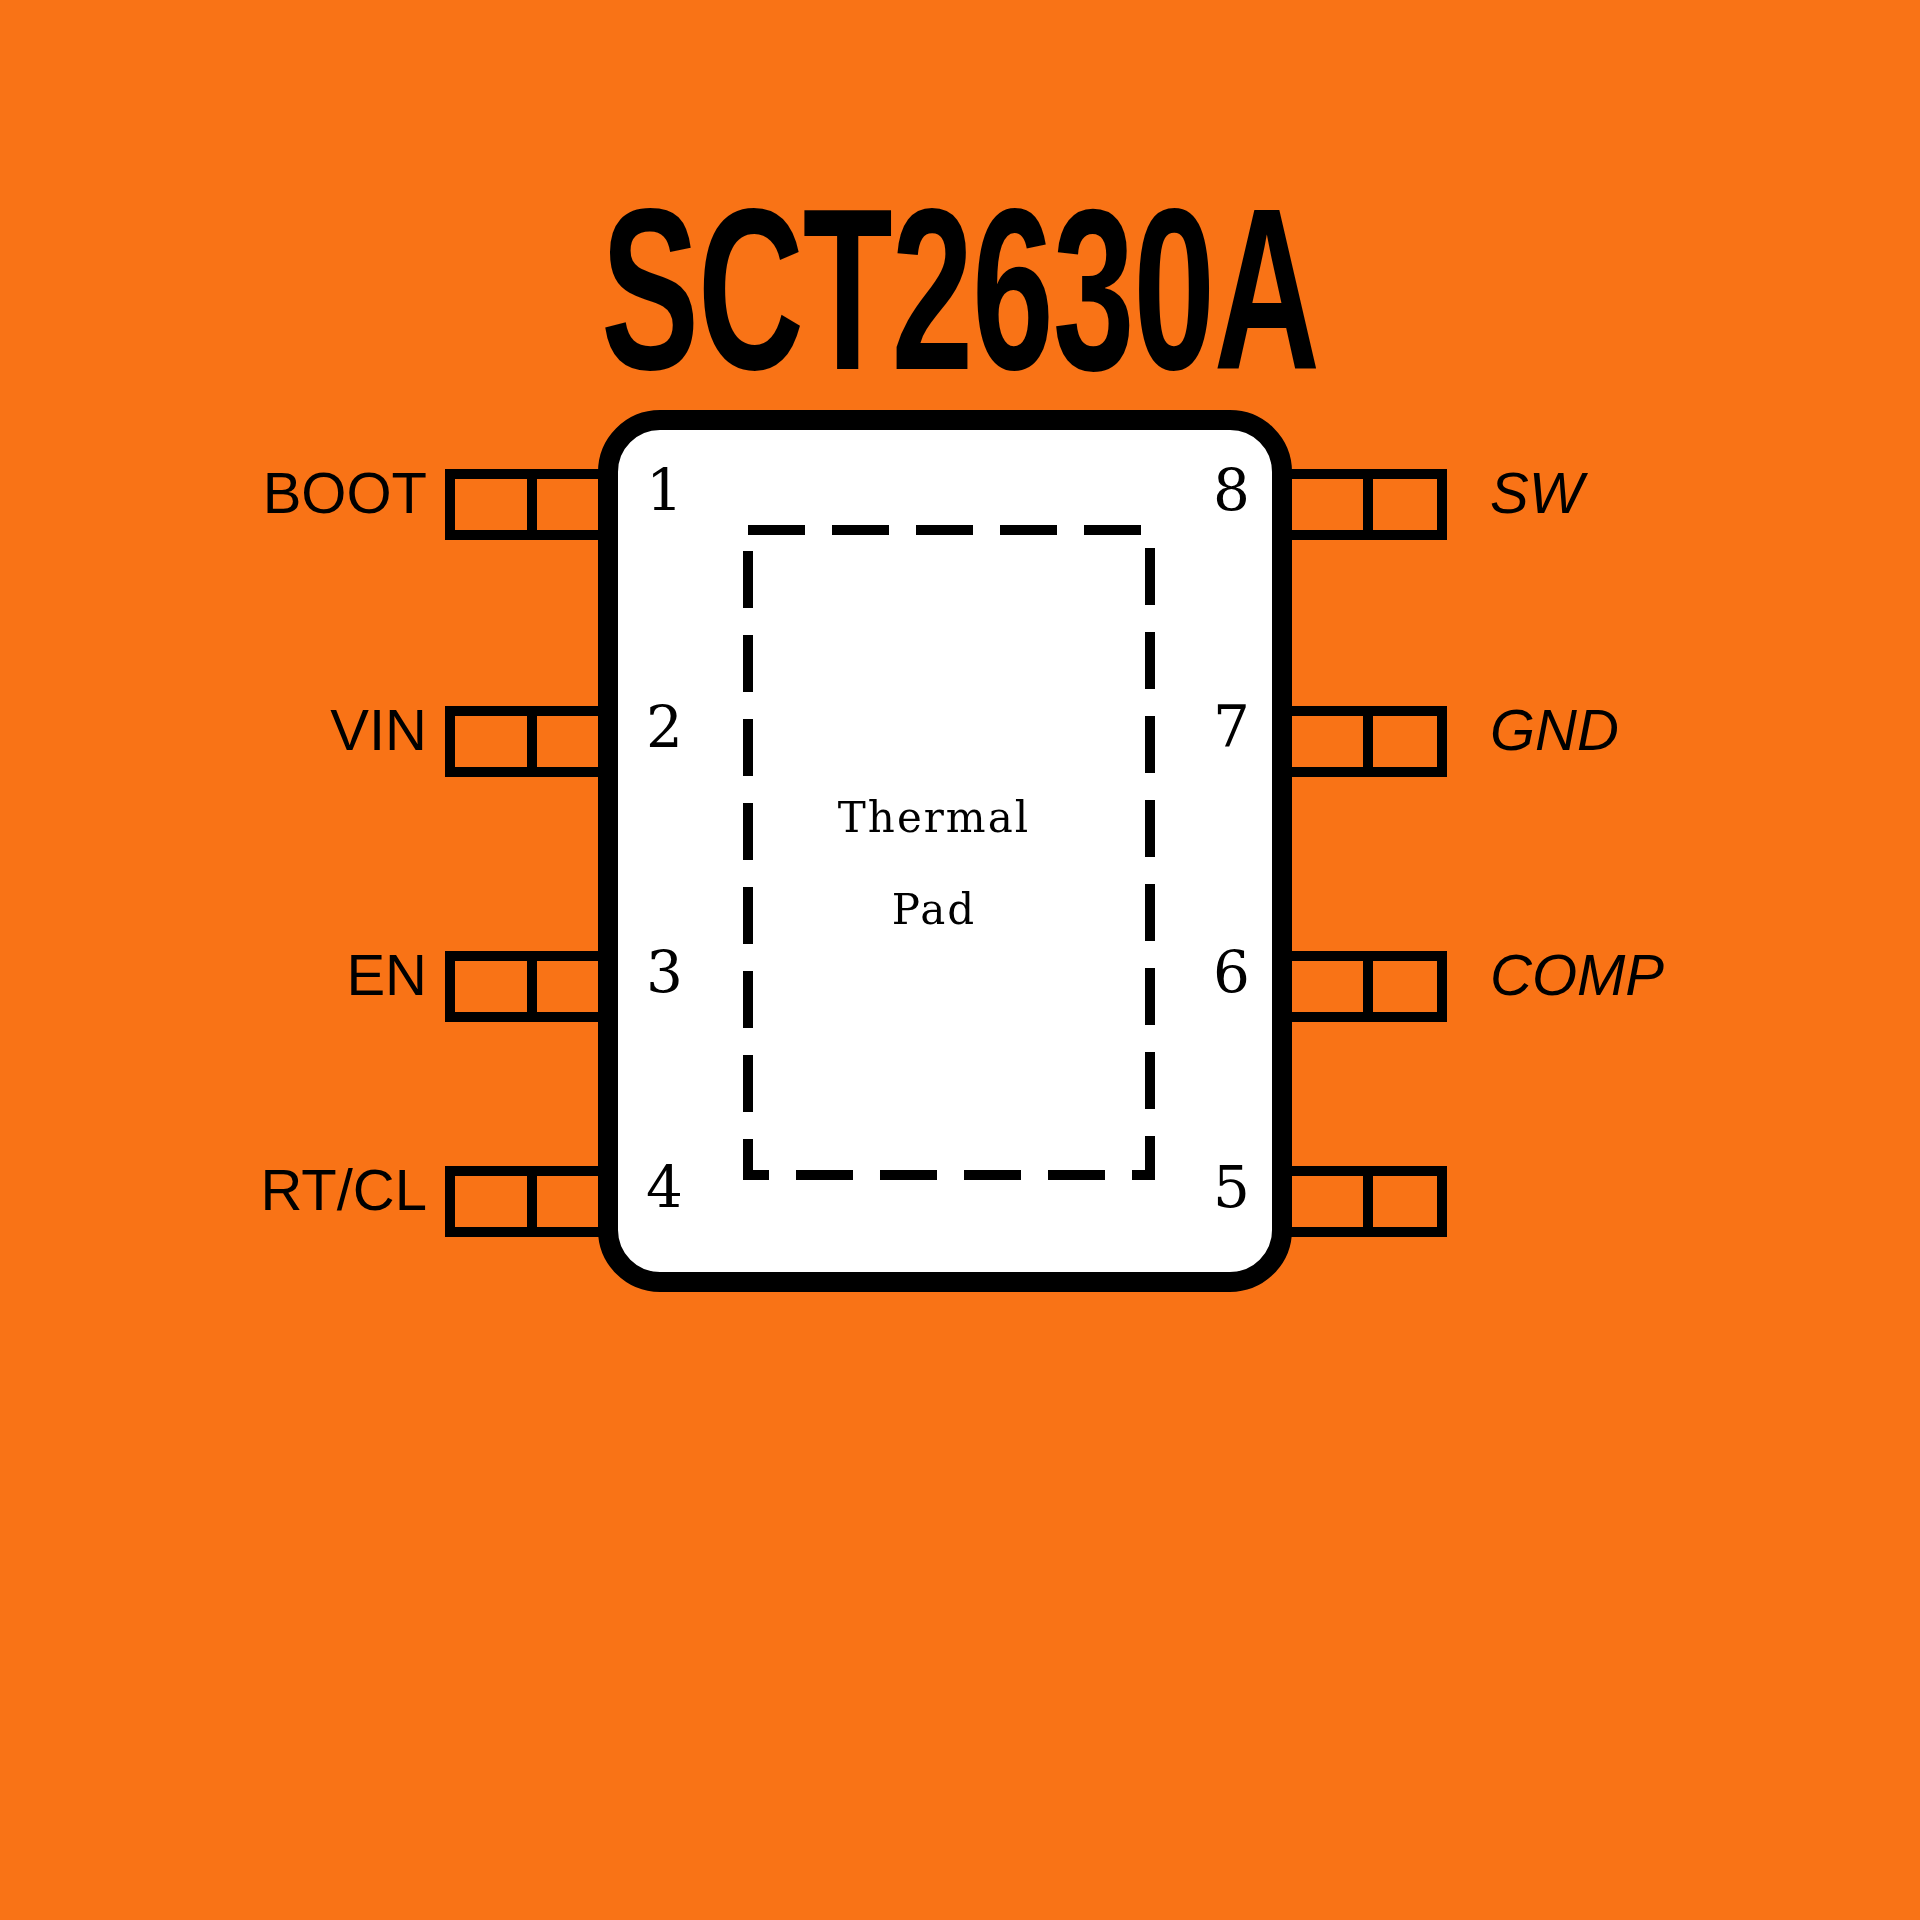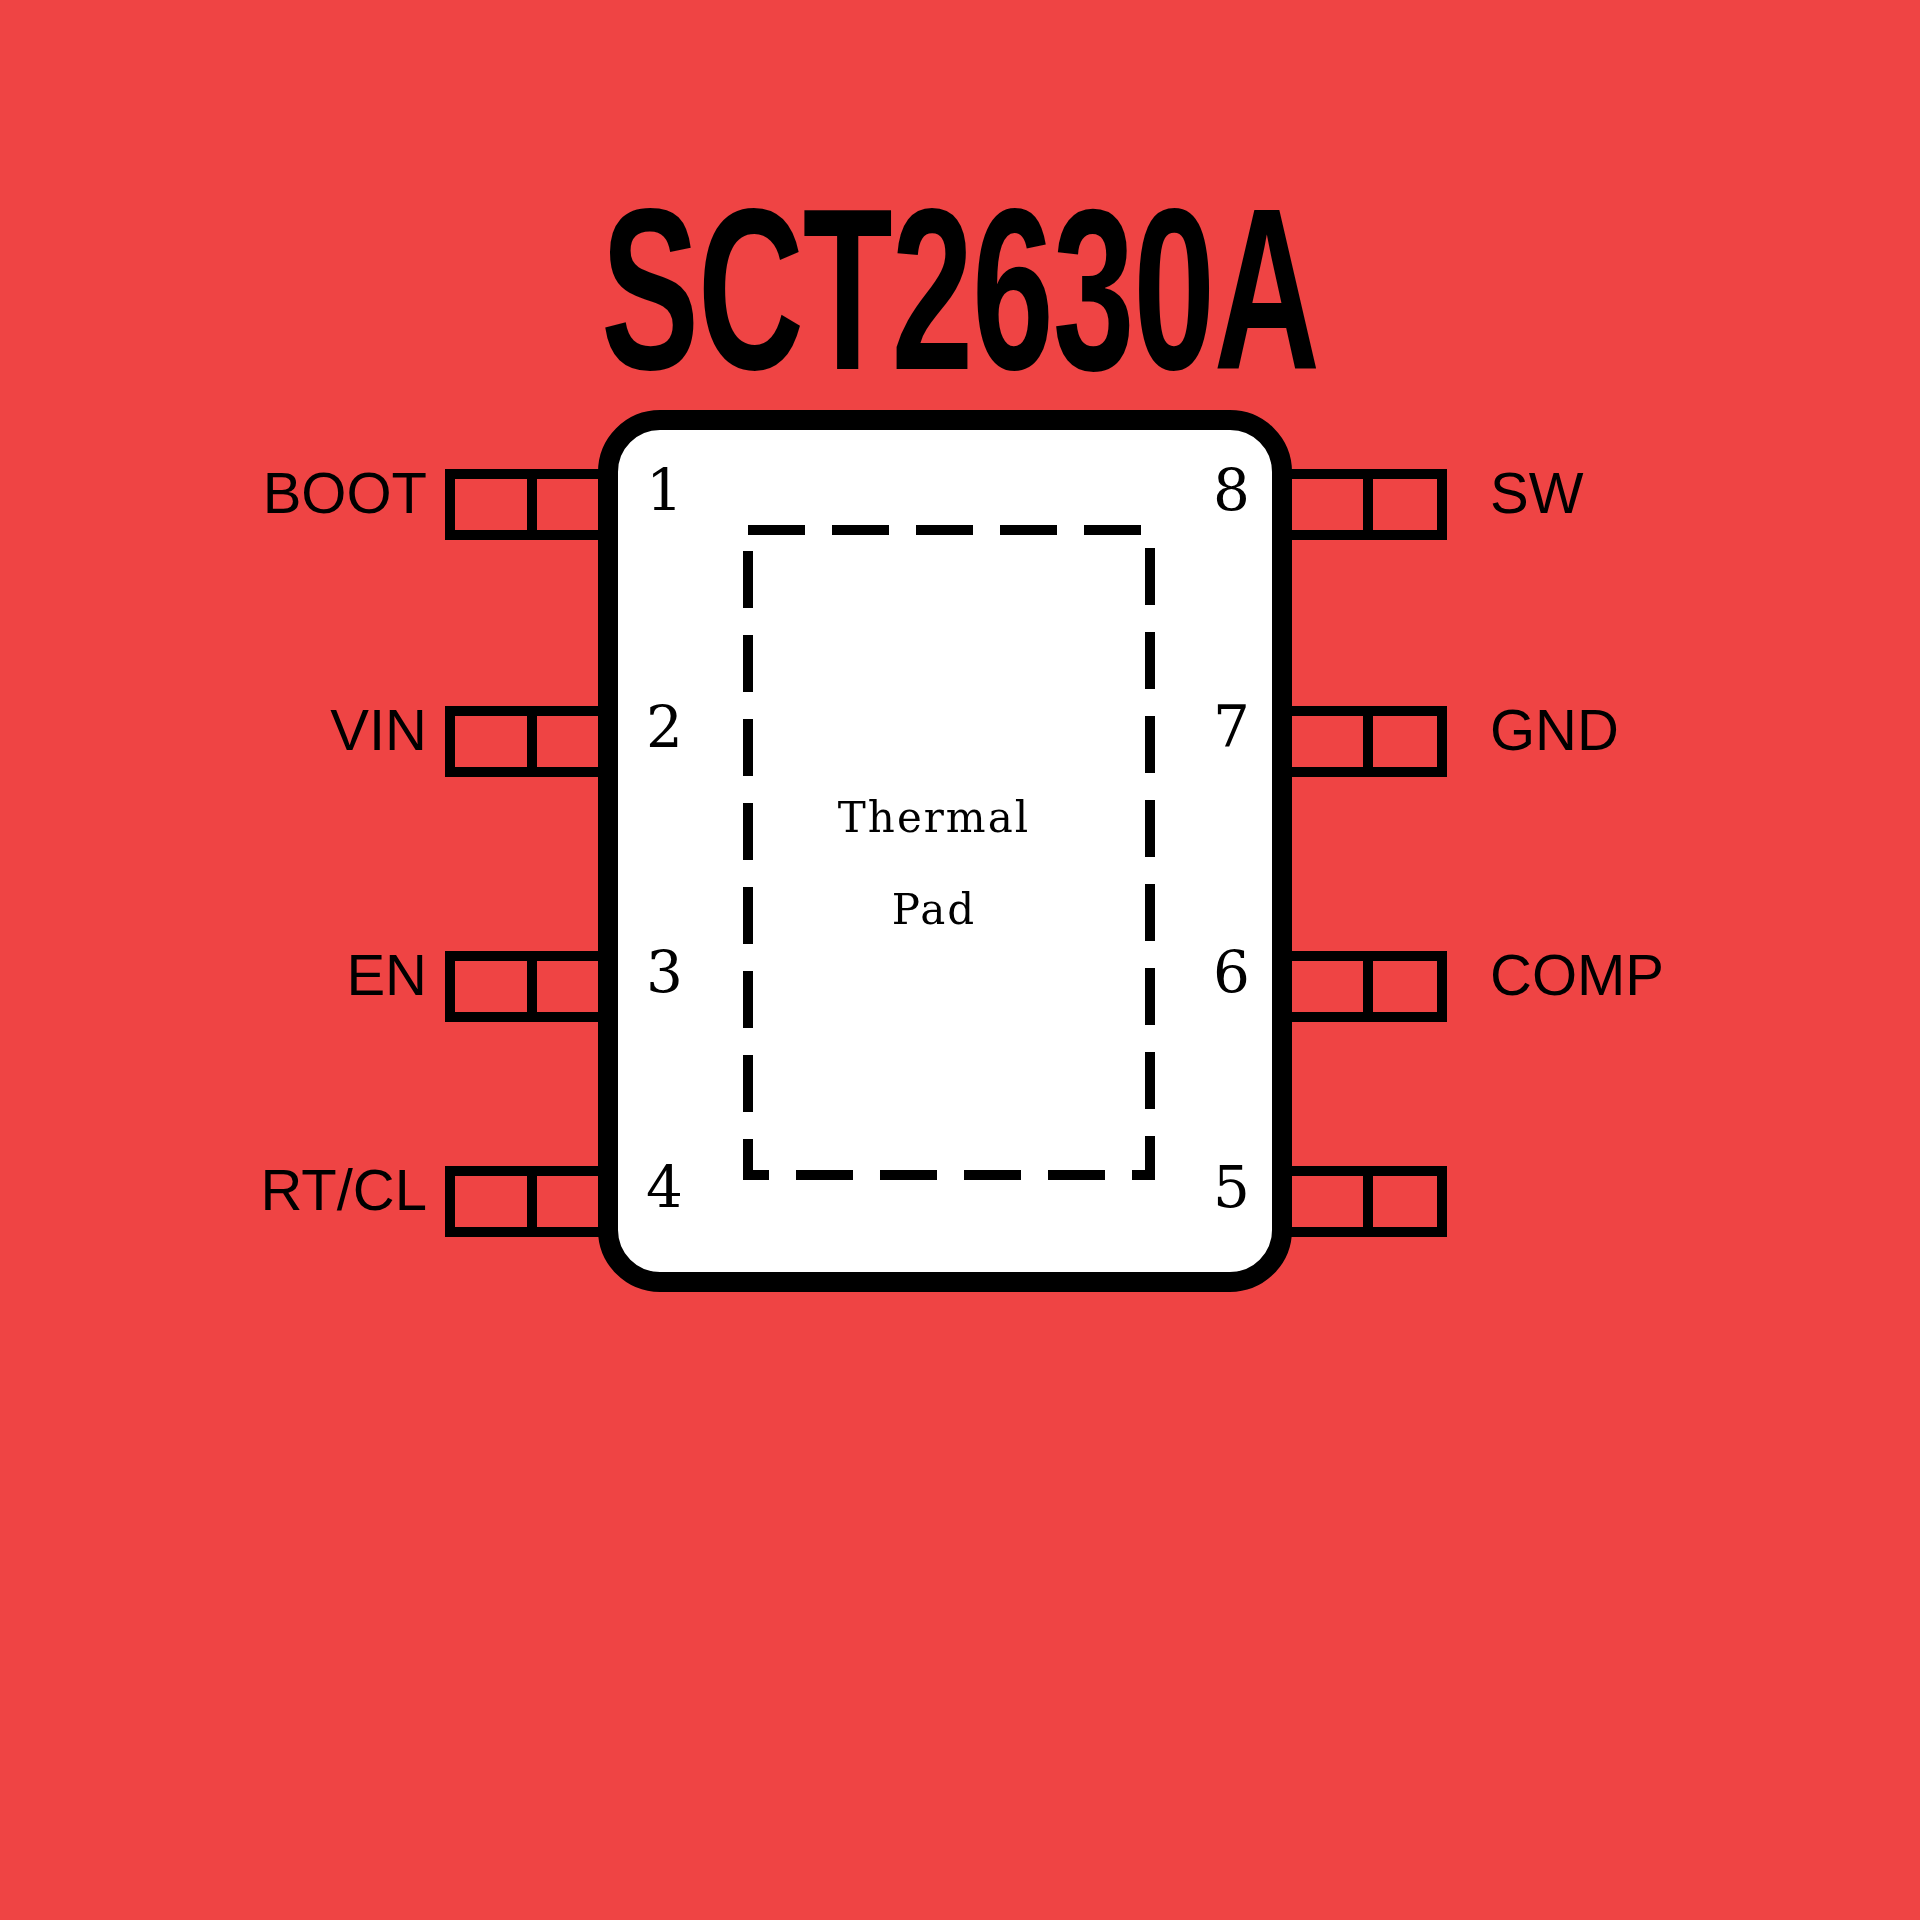--- a/index.html
+++ b/index.html
@@ -1,19 +1,19 @@
 <!DOCTYPE html>
 <html><head>
 <meta charset="utf-8">
 <style>
   html,body{margin:0;padding:0;background:#ffffff;}
   .canvas{
     position:relative;
     width:1920px;height:1920px;
-    background:#ef4444;
+    background:#f97316;
     font-family:"Liberation Sans",sans-serif;
     color:#000;
     overflow:hidden;
   }
   
   .title-wrap{
     position:absolute;left:0;top:175px;width:1920px;
     text-align:center;
   }
   .title{
@@ -60,21 +60,21 @@
   .pin-number.left{left:646px;width:80px;text-align:left;}
   .pin-number.right{left:1150px;width:100px;text-align:right;}
   
   .pin-label{
     position:absolute;
     font-size:58px;line-height:71px;height:71px;
     letter-spacing:0px;
     white-space:nowrap;
   }
   .pin-label.left{left:100px;width:327px;text-align:right;}
-  .pin-label.right{left:1490px;width:360px;text-align:left;}
+  .pin-label.right{left:1490px;width:360px;text-align:left;font-style:italic;}
   
   .thermal-svg{position:absolute;left:743px;top:525px;}
   .thermal-text{
     position:absolute;left:748px;top:772px;width:372px;
     text-align:center;
     font-family:"DejaVu Serif","Liberation Serif",serif;
     font-size:42px;line-height:92px;
     letter-spacing:2px;
     white-space:nowrap;
   }

